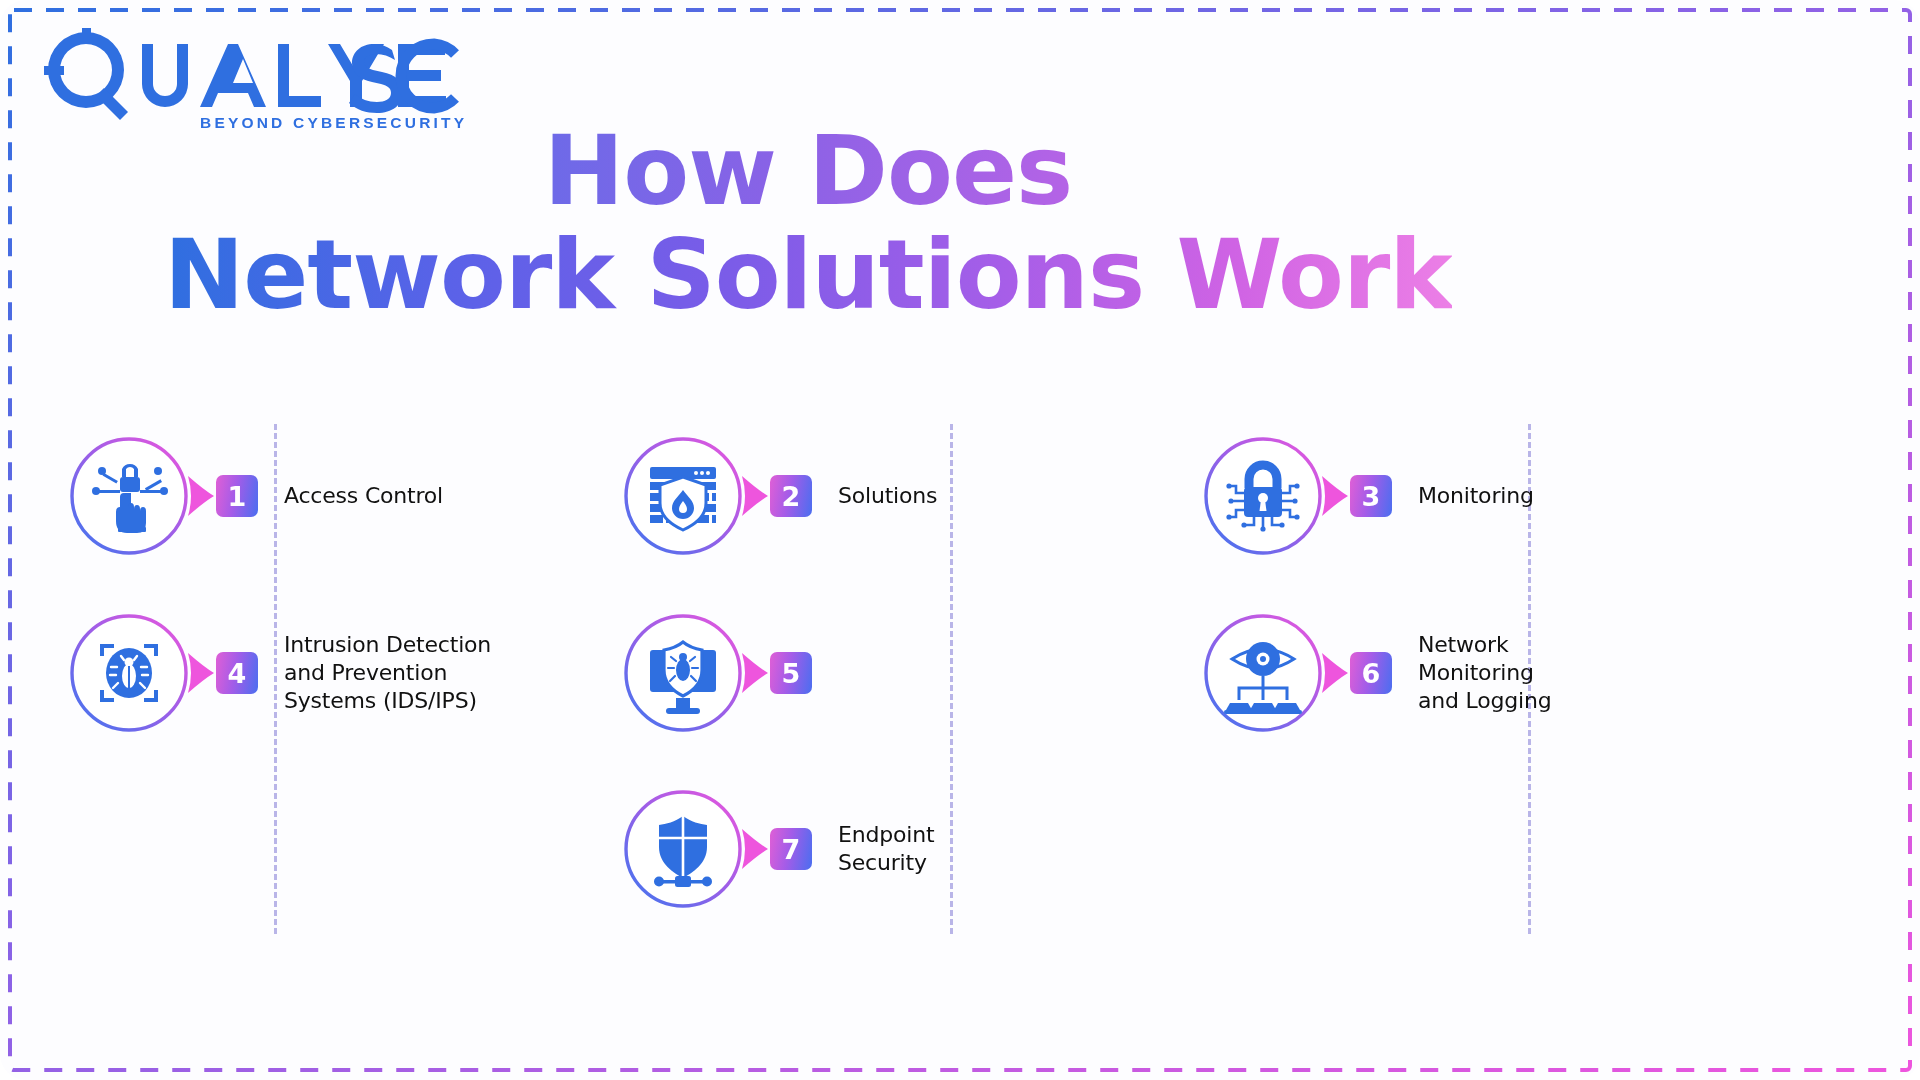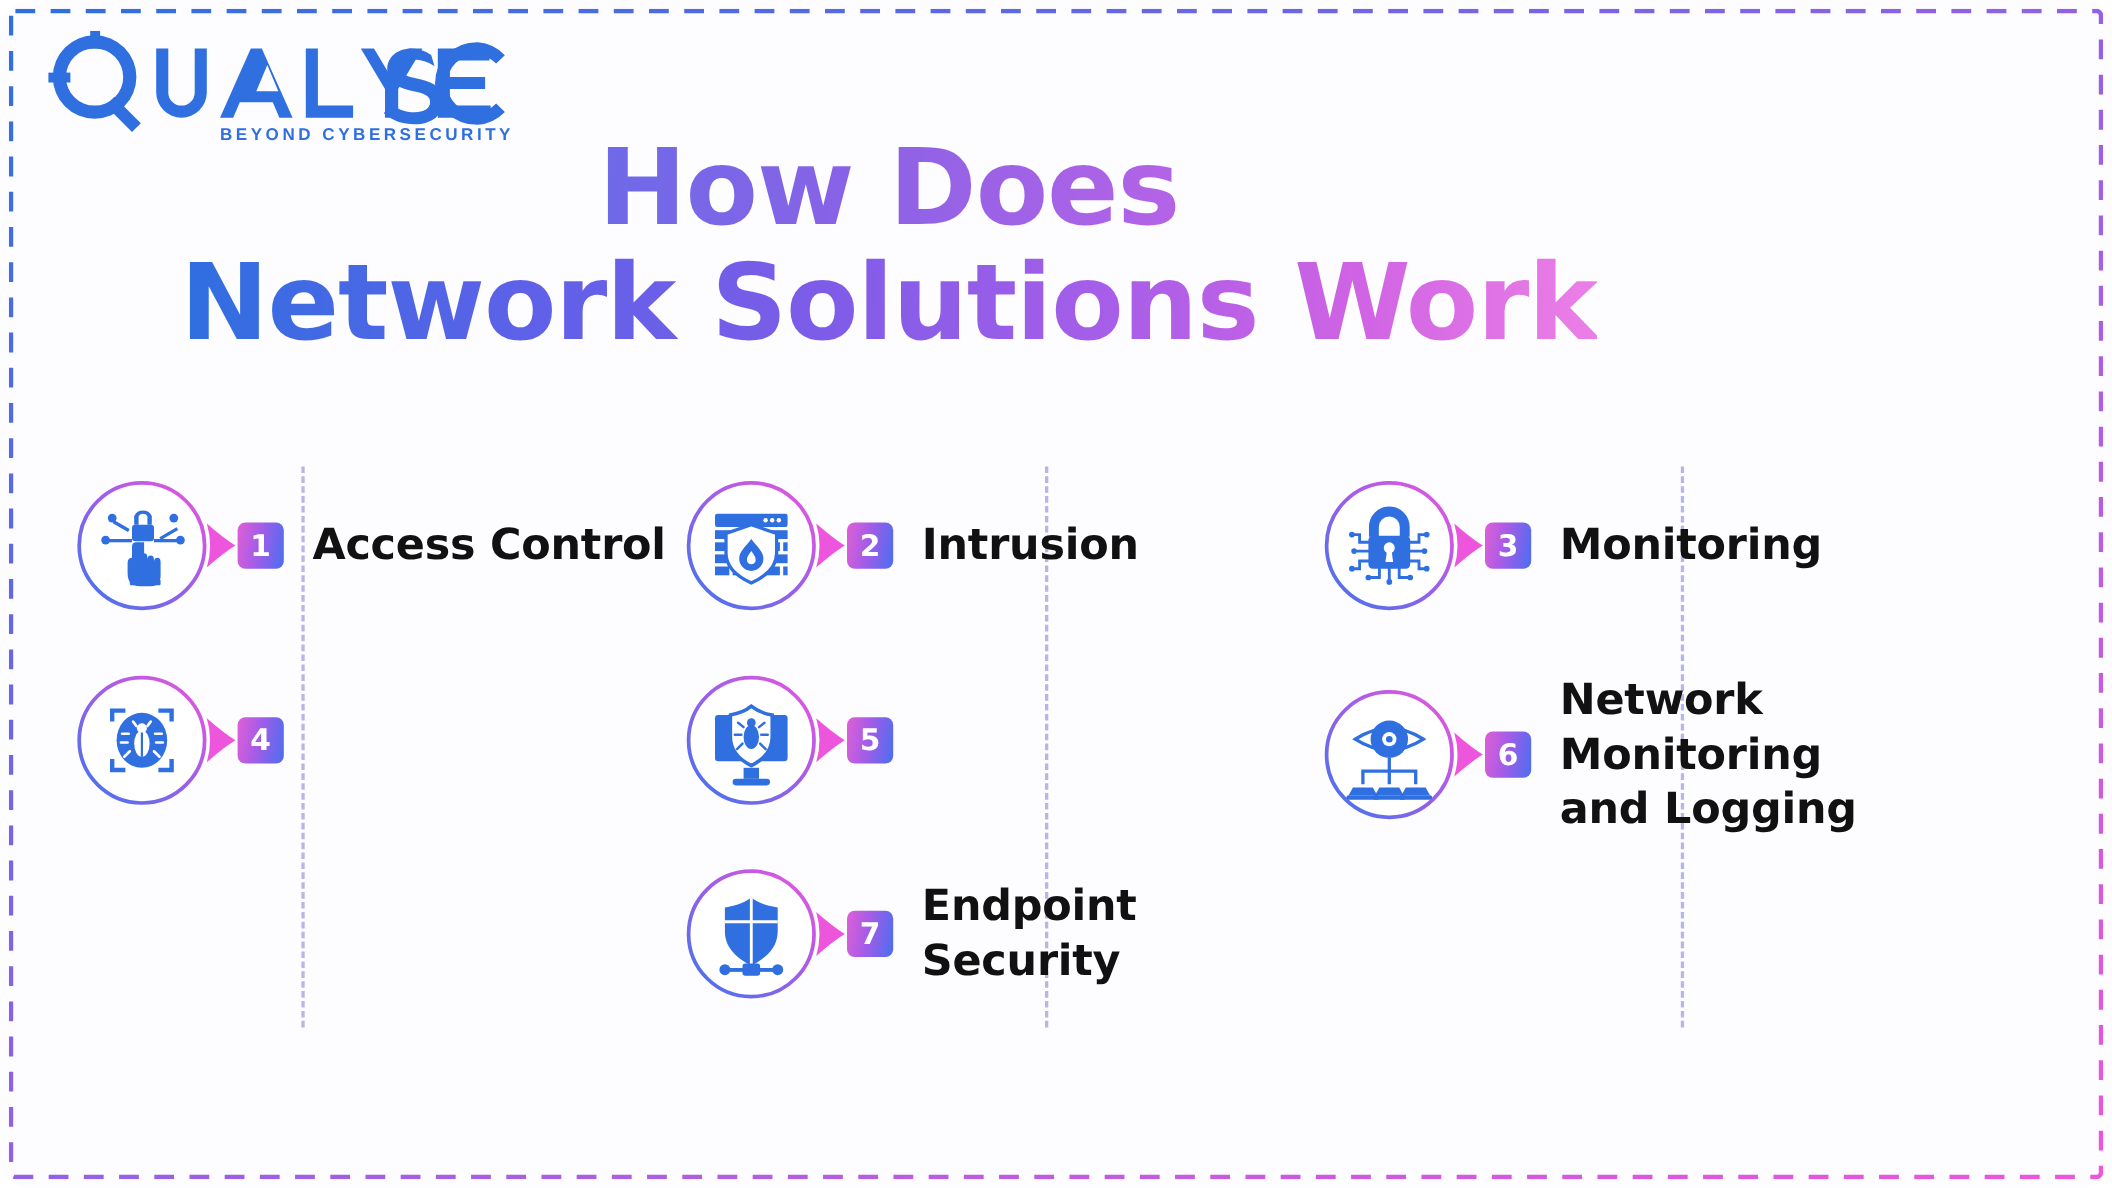--- a/index.html
+++ b/index.html
@@ -107,24 +107,24 @@
     font-weight: 700;
     font-size: 27px;
     background-image: linear-gradient(100deg, #e05fd6 0%, #a45ce8 45%, #4a6ef0 100%);
     flex: 0 0 42px;
     z-index: 6;
   }
 
   .label {
     margin-left: 26px;
     font-family: "DejaVu Sans", sans-serif;
-    font-size: 39px;
+    font-size: 22px;
     line-height: 1.27;
     color: #111111;
-    font-weight: 700;
+    font-weight: 400;
     white-space: pre-line;
     letter-spacing: -0.2px;
   }
 </style>
 </head>
 <body>
 
 <div id="canvas">
 
   <div class="frame">
@@ -248,20 +248,23 @@
           <circle cx="61" cy="50" r="4.5" fill="#ffffff"></circle>
           <path d="M61 54 v22" stroke="#2f6fe0" stroke-width="2"></path>
         </svg>
       </div>
       <div class="arrow">
         <svg width="30" height="44" viewBox="0 0 30 44">
           <path d="M2 2 Q18 16 28 22 Q18 28 2 42 Q8 22 2 2 Z" fill="#ee55dd"></path>
         </svg>
       </div>
       <div class="num">4</div>
+      <div class="label">Intrusion Detection
+and Prevention
+Systems (IDS/IPS)</div>
     </div>
 
     <div class="item" style="left:622px; top:435px;">
       <div class="badge-circle">
         <svg width="122" height="122" viewBox="0 0 122 122">
           <defs>
               <linearGradient id="ring2" x1="0" y1="1" x2="1" y2="0">
             <stop offset="0%" stop-color="#3b76ef"></stop>
                 <stop offset="50%" stop-color="#9a5fe8"></stop>
                 <stop offset="100%" stop-color="#ee55dd"></stop>
@@ -292,21 +295,21 @@
           <path d="M61 55 c5 7 11 11 11 18 a11 11 0 0 1 -22 0 c0 -7 6 -11 11 -18 Z" fill="#2f6fe0"></path>
           <path d="M61 66 c2 3 4 5 4 8 a4 4 0 0 1 -8 0 c0 -3 2 -5 4 -8 Z" fill="#ffffff"></path>
         </svg>
       </div>
       <div class="arrow">
         <svg width="30" height="44" viewBox="0 0 30 44">
           <path d="M2 2 Q18 16 28 22 Q18 28 2 42 Q8 22 2 2 Z" fill="#ee55dd"></path>
         </svg>
       </div>
       <div class="num">2</div>
-      <div class="label">Intrusion</div>
+      <div class="label">Solutions</div>
     </div>
 
     <div class="item" style="left:622px; top:612px;">
       <div class="badge-circle">
         <svg width="122" height="122" viewBox="0 0 122 122">
           <defs>
               <linearGradient id="ring5" x1="0" y1="1" x2="1" y2="0">
             <stop offset="0%" stop-color="#3b76ef"></stop>
                 <stop offset="50%" stop-color="#9a5fe8"></stop>
                 <stop offset="100%" stop-color="#ee55dd"></stop>

